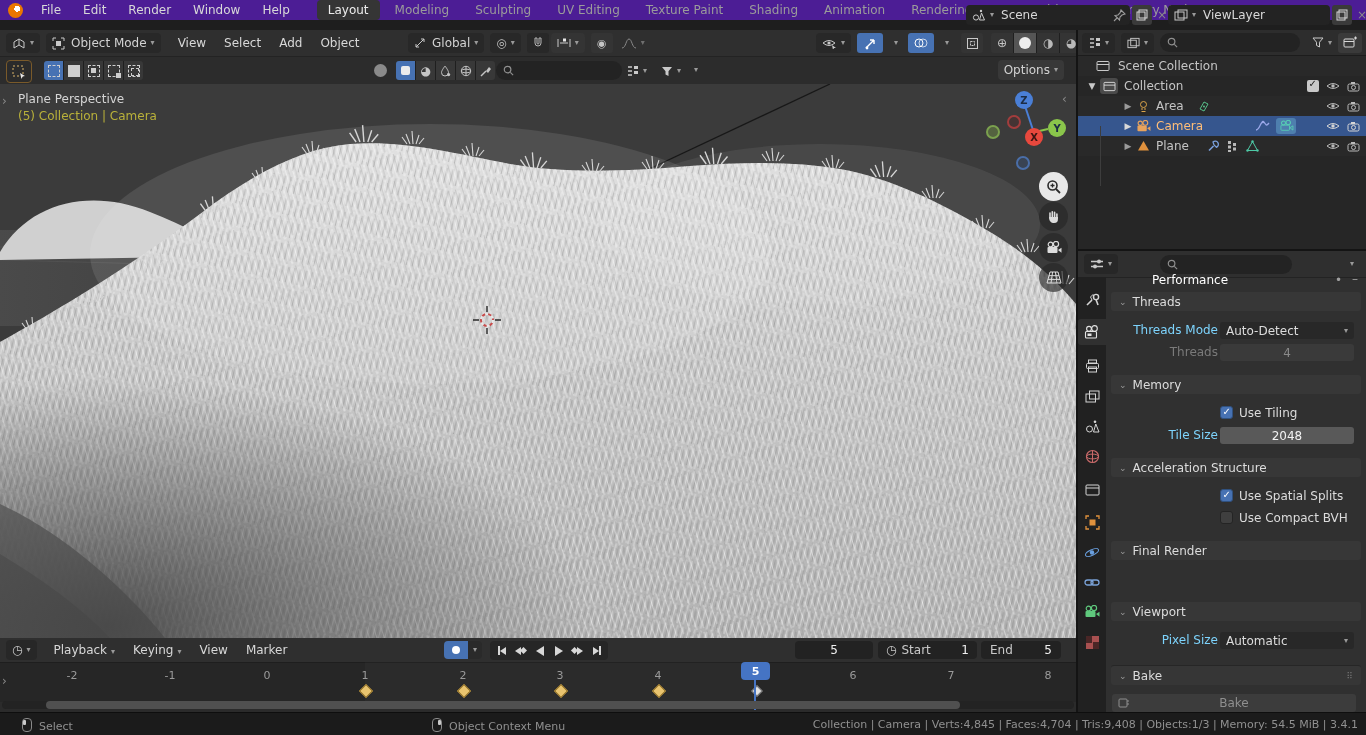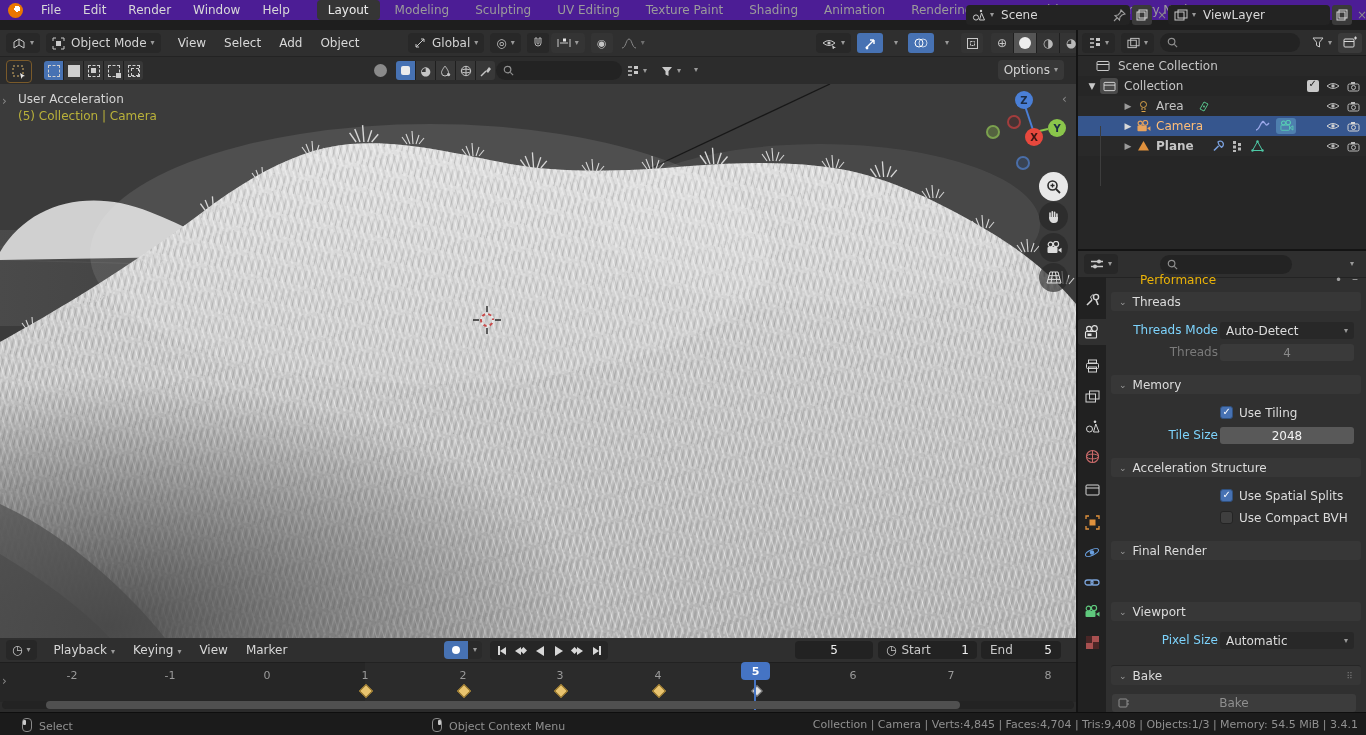--- a/index.html
+++ b/index.html
@@ -416,21 +416,21 @@
       <path d="M0,420 C60,448 120,498 165,554 L0,554 Z" fill="#6a6a6a" opacity="0.85"></path>
       <path d="M0,470 C40,494 80,522 110,554 L0,554 Z" fill="#585858" opacity="0.8"></path>
       <rect width="1076" height="554" fill="url(#shadeBL)"></rect>
       <g transform="translate(487,236)">
         <circle r="6" fill="none" stroke="#e8e8e8" stroke-width="2" stroke-dasharray="3.2 3.2"></circle>
         <circle r="6" fill="none" stroke="#c84b4b" stroke-width="2" stroke-dasharray="3.2 3.2" stroke-dashoffset="3.2"></circle>
         <path d="M0,-14 V-8 M0,8 V14 M-14,0 H-8 M8,0 H14" stroke="#2a2a2a" stroke-width="1.4"></path>
       </g>
     </svg>
 
-    <div class="abs vptext1" style="left:18px;top:8px;">User Acceleration</div>
+    <div class="abs vptext1" style="left:18px;top:8px;">Plane Perspective</div>
     <div class="abs vptext2" style="left:18px;top:25px;">(5) Collection | Camera</div>
     <span class="abs" style="left:2px;top:10px;color:#8a8a8a;">›</span>
     <span class="abs" style="left:1062px;top:8px;color:#8a8a8a;">‹</span>
 
     <div class="abs" style="left:975px;top:0;width:100px;height:100px;">
       <svg width="100" height="100" viewBox="0 0 100 100" style="position:absolute;left:0;top:0;">
         <line x1="50" y1="22" x2="58" y2="46" stroke="#4a7fd6" stroke-width="2"></line>
         <line x1="73" y1="45" x2="60" y2="48" stroke="#8ac54b" stroke-width="2"></line>
       </svg>
       <span class="axis" style="left:40px;top:7px;width:18px;height:18px;background:#4a7fd6;">
@@ -600,21 +600,21 @@
               <rect x="4" y="1" width="4" height="2" fill="#d5d5d5"></rect>
               <circle cx="6.5" cy="6.5" r="2" fill="none" stroke="#d5d5d5"></circle>
             </svg>
         </span>
       </div>
       <div class="orow alt">
         <span class="disc" style="margin-left:44px;">▶</span>
         <svg width="13" height="12" viewBox="0 0 13 12" style="margin-left:3px;">
             <path d="M6.5,1 L12,10.5 H1 Z" fill="#e0913d"></path>
           </svg>
-        <span style="margin-left:6px;font-weight:bold;">Plane</span>
+        <span style="margin-left:6px;">Plane</span>
         <svg width="13" height="12" viewBox="0 0 13 12" style="margin-left:18px;">
             <path d="M2,10.5 L6.5,6" stroke="#7aa0dd" stroke-width="1.6"></path>
             <path d="M6,2 a3.2,3.2 0 1 1 3.4,5.3 L7,5 Z" fill="none" stroke="#7aa0dd" stroke-width="1.3"></path>
           </svg>
         <svg width="12" height="12" viewBox="0 0 12 12" style="margin-left:7px;">
             <rect x="1" y="1" width="3" height="3" fill="#b9b9b9"></rect>
             <rect x="1" y="5.5" width="3" height="3" fill="#b9b9b9"></rect>
             <rect x="1" y="10" width="3" height="2" fill="#b9b9b9"></rect>
             <rect x="6" y="3" width="3" height="3" fill="#b9b9b9"></rect>
             <rect x="6" y="7.5" width="3" height="3" fill="#b9b9b9"></rect>
@@ -735,21 +735,21 @@
               <path d="M12,9 l3.5,-2.2 v5 Z" fill="#5fc97d"></path>
             </svg>
         </span>
         <span class="ptab" style="top:352px;">
           <span style="width:13px;height:13px;background:conic-gradient(#a85050 0 25%, #4a2626 0 50%, #a85050 0 75%, #4a2626 0);display:inline-block;"></span>
         </span>
       </div>
 
       <div id="pcontent">
         <div class="prow" style="top:-4px;height:12px;overflow:hidden;">
-          <span style="position:absolute;left:34px;top:0;color:#eab308;">Performance</span>
+          <span style="position:absolute;left:46px;top:0;color:#ffffff;">Performance</span>
           <span style="position:absolute;right:24px;top:0;color:#9f9f9f;">•</span>
           <span style="position:absolute;right:8px;top:-1px;color:#9f9f9f;">–</span>
         </div>
         <div class="phead" style="top:15px;">
           <span class="chevd">⌄</span>
           <span>Threads</span>
         </div>
         <div class="prow" style="top:45px;">
           <span class="plabel">Threads Mode</span>
           <span class="pctl dd">

